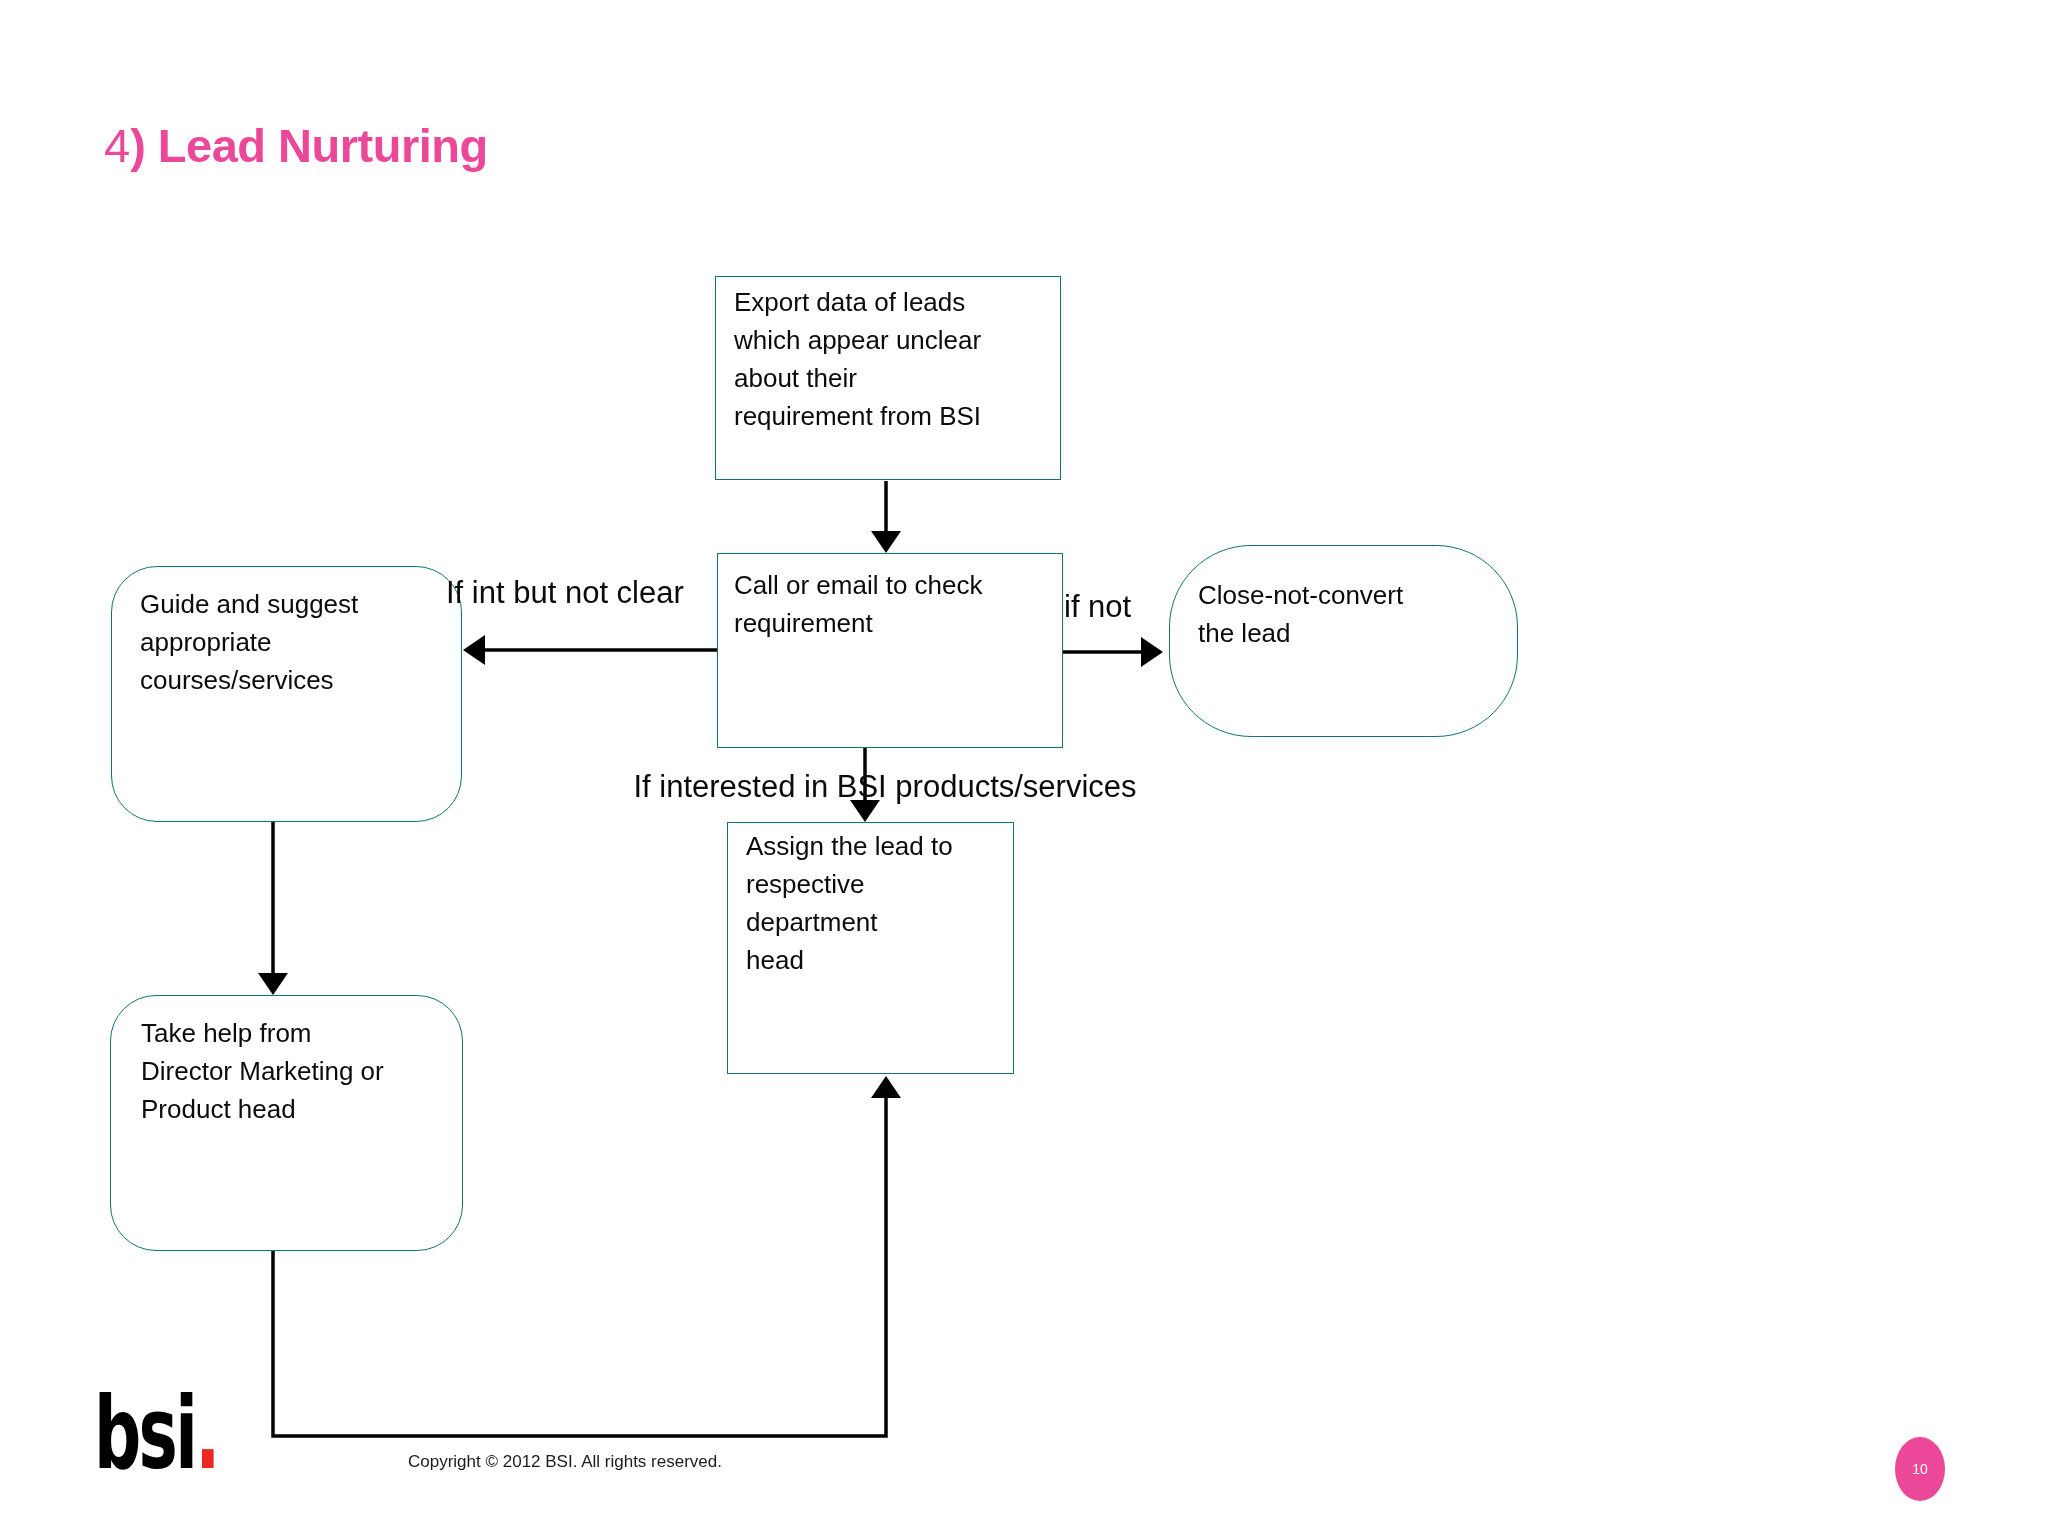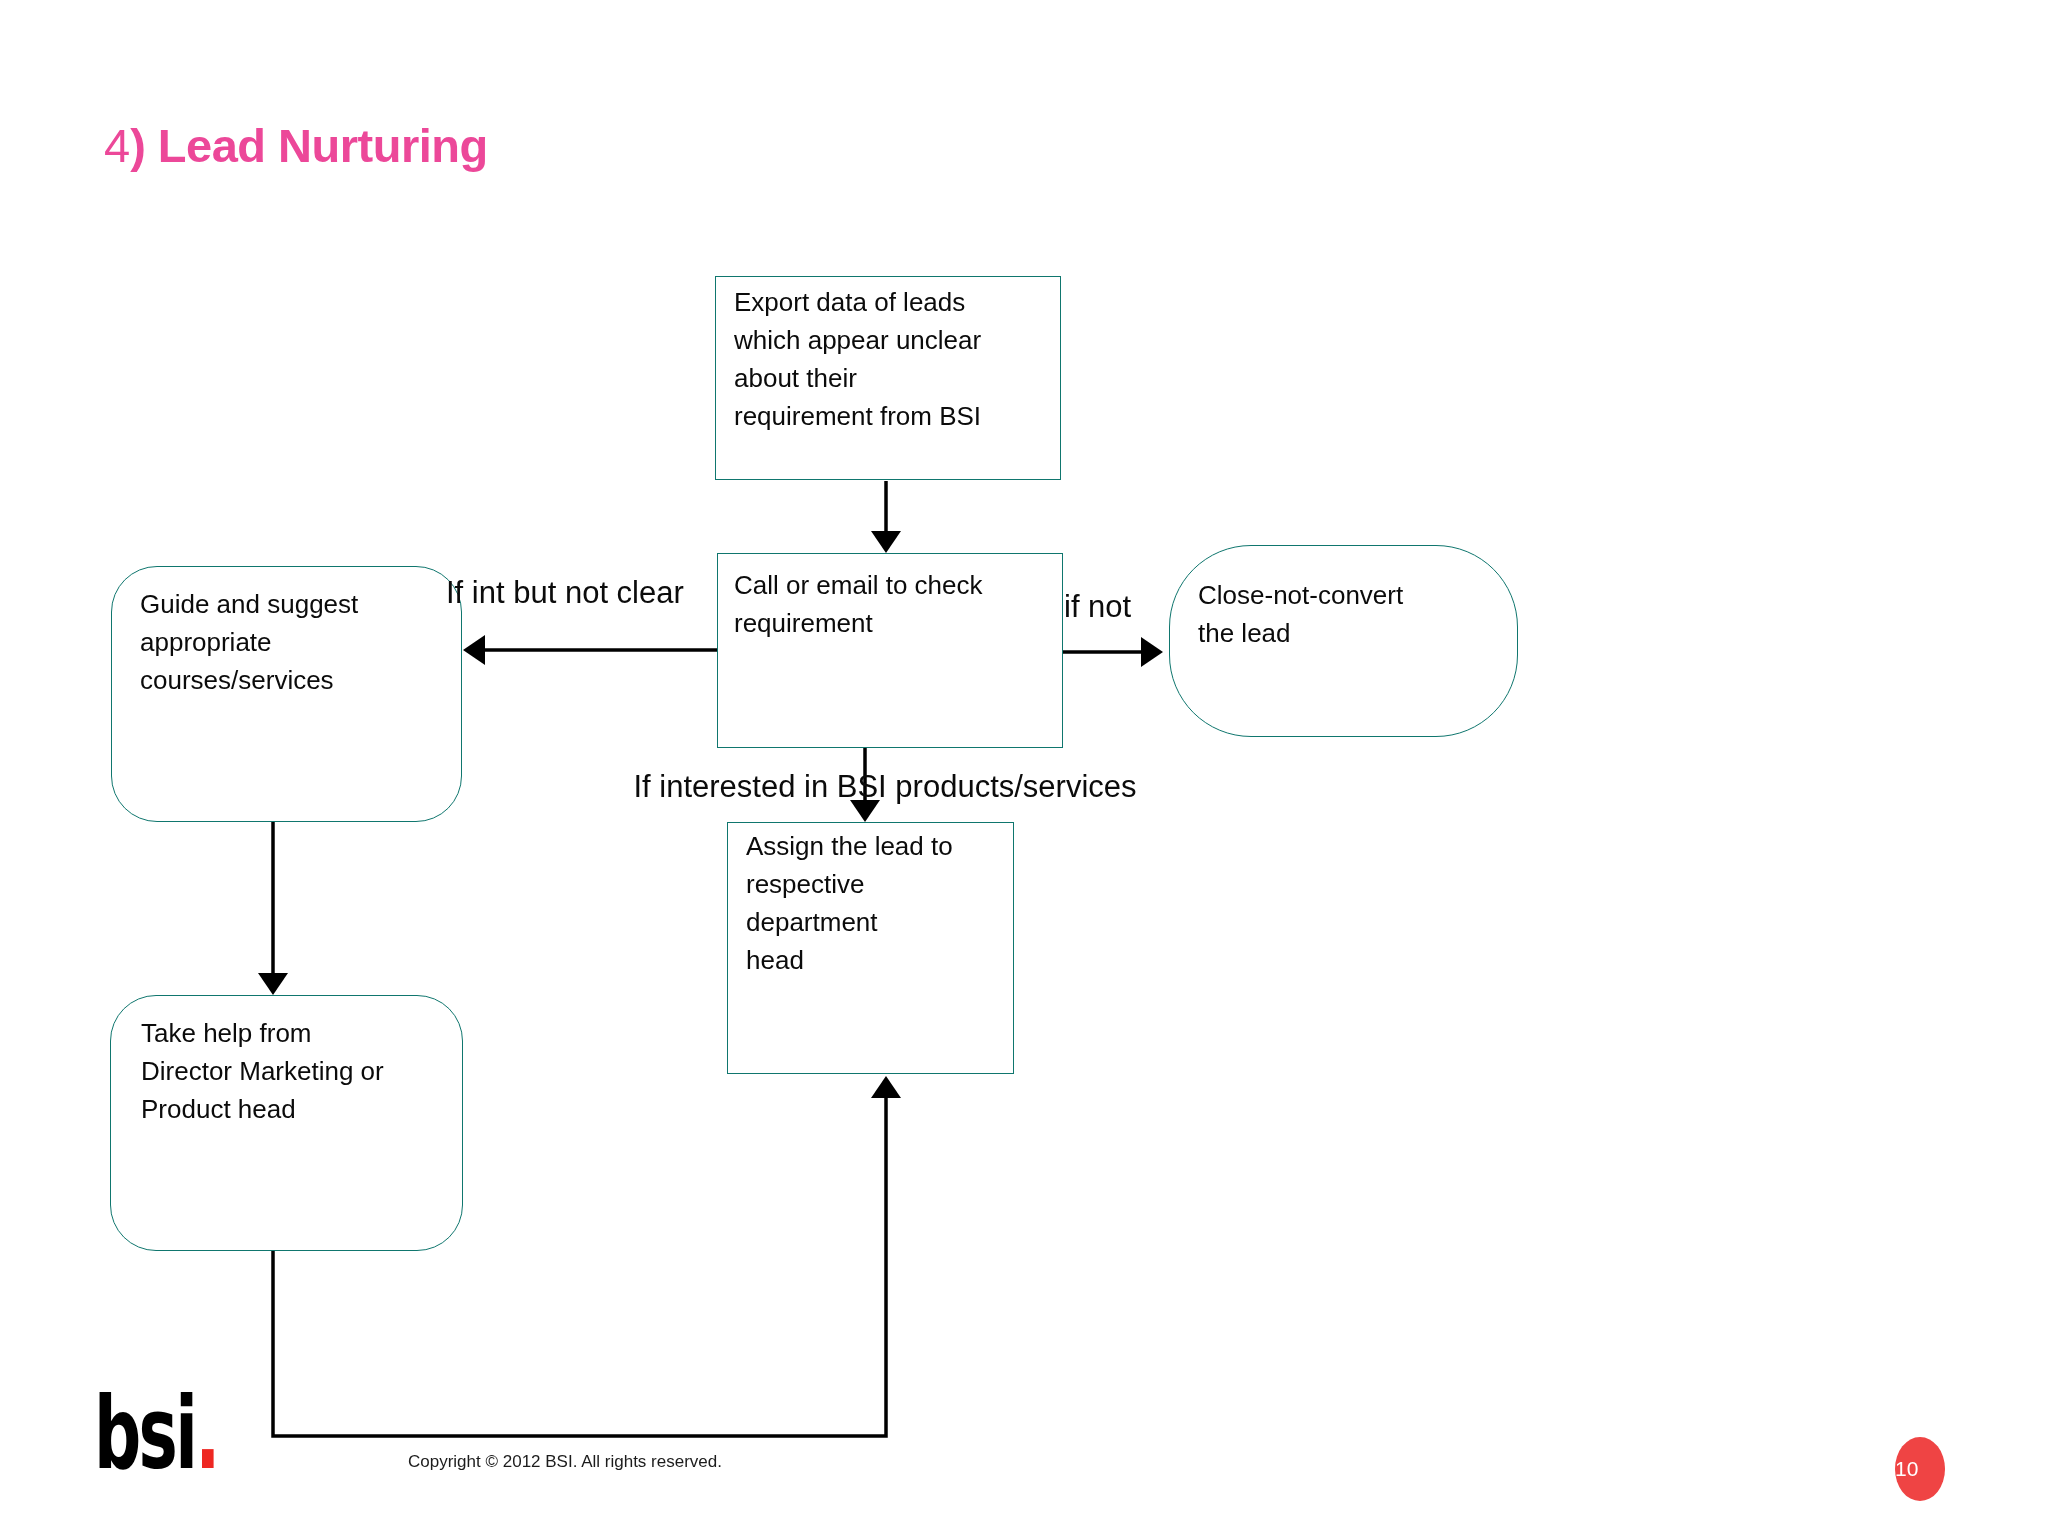--- a/index.html
+++ b/index.html
@@ -60,23 +60,23 @@
   .logo .dot{color:#EE2722;letter-spacing:0;}
 
   .copyright{
     position:absolute;left:408px;top:1452px;
     font-size:17px;color:#1c1c1c;
   }
 
   .page-badge{
     position:absolute;left:1895px;top:1437px;
     width:50px;height:64px;border-radius:50%;
-    background:#ef4444;color:#fff;
-    display:flex;align-items:center;justify-content:flex-start;
-    font-size:21px;
+    background:#ec4899;color:#fff;
+    display:flex;align-items:center;justify-content:center;
+    font-size:14px;
   }
 </style>
 </head>
 <body>
 
 <div class="slide">
 
   <h1 class="title"><span class="num">4</span><span class="rest">) Lead Nurturing</span></h1>
 
   <svg class="connector-layer" viewBox="0 0 2048 1536" xmlns="http://www.w3.org/2000/svg">

